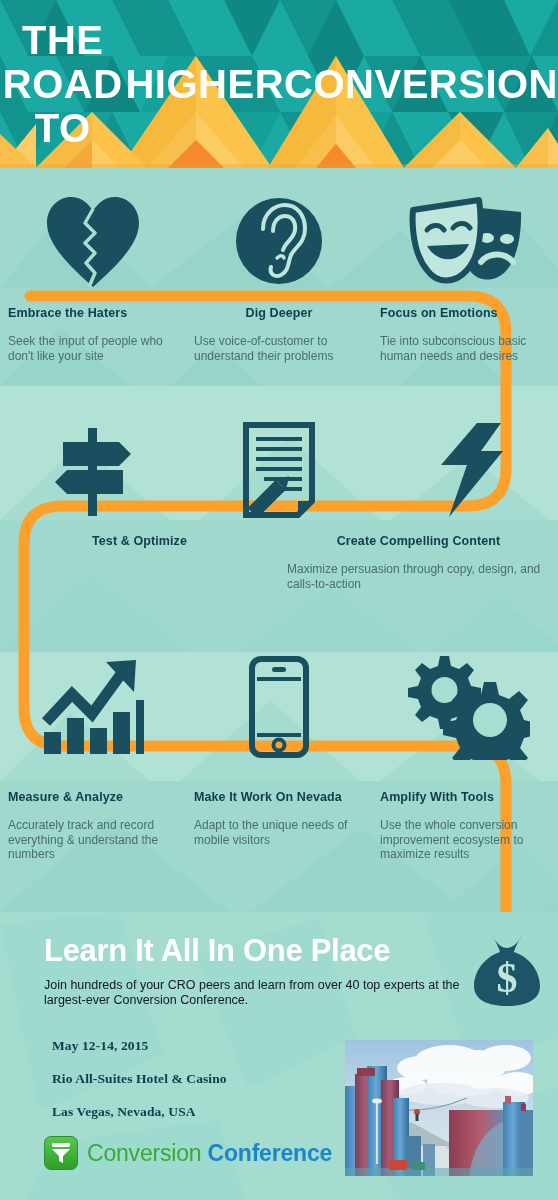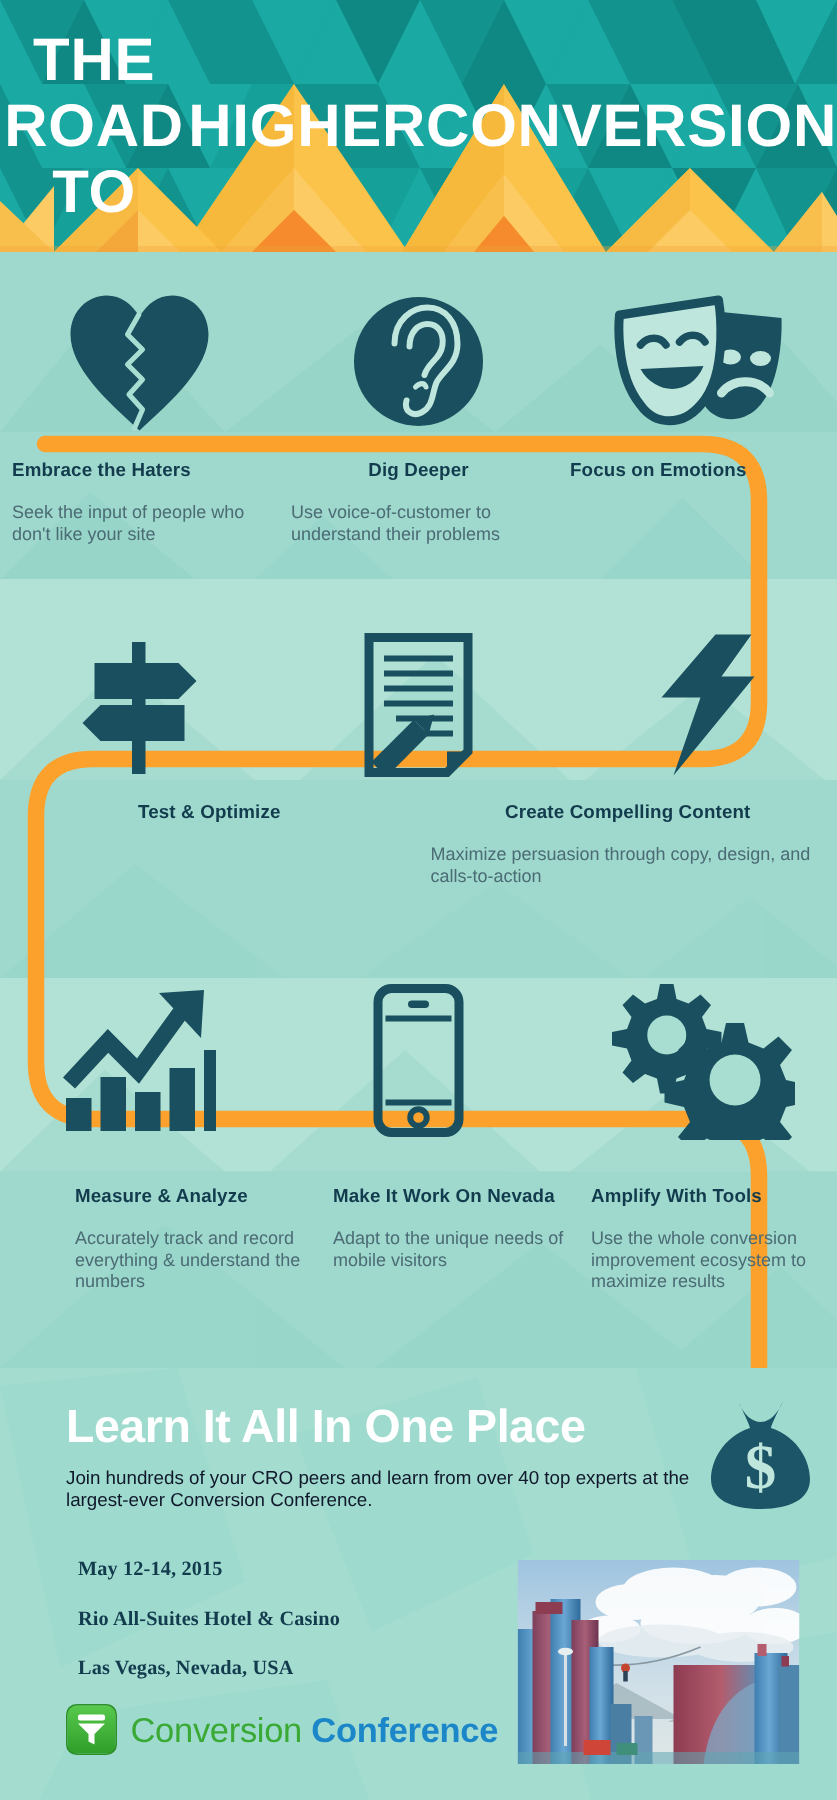--- a/index.html
+++ b/index.html
@@ -352,20 +352,21 @@
       <div class="text-cell">
         <div class="t-head lft">Embrace the Haters</div>
         <div class="t-body lft">Seek the input of people who don't like your site</div>
       </div>
       <div class="text-cell">
         <div class="t-head ctr">Dig Deeper</div>
         <div class="t-body lft">Use voice-of-customer to understand their problems</div>
       </div>
       <div class="text-cell">
         <div class="t-head lft">Focus on Emotions</div>
+        <div class="t-body lft">Tie into subconscious basic human needs and desires</div>
       </div>
     </div>
   </div>
 
   <div class="row" style="top:412px;height:230px;">
     <div class="icons" style="top:8px;height:100px;">
       <div class="icon-cell">
         <svg width="100" height="96" viewBox="0 0 100 96">
           <rect x="45" y="6" width="9" height="88" fill="#194f5e"></rect>
           <polygon points="20,20 76,20 88,32 76,44 20,44" fill="#194f5e"></polygon>
@@ -433,21 +434,21 @@
         <svg width="130" height="106" viewBox="0 0 130 106">
           <g fill="#194f5e">
             <path d="M40 2 l9 0 2 10 8 3 8-6 7 7 -6 8 3 8 10 2 0 9 -10 2 -3 8 6 8 -7 7 -8-6 -8 3 -2 10 -9 0 -2-10 -8-3 -8 6 -7-7 6-8 -3-8 -10-2 0-9 10-2 3-8 -6-8 7-7 8 6 8-3 Z"></path>
             <circle cx="44.5" cy="36" r="13" fill="#a8ded1"></circle>
             <path d="M84 28 l12 0 3 13 10 4 10-8 9 9 -8 10 4 10 13 3 0 12 -13 3 -4 10 8 10 -9 9 -10-8 -10 4 -3 13 -12 0 -3-13 -10-4 -10 8 -9-9 8-10 -4-10 -13-3 0-12 13-3 4-10 -8-10 9-9 10 8 10-4 Z"></path>
             <circle cx="90" cy="66" r="17" fill="#a8ded1"></circle>
           </g>
         </svg>
       </div>
     </div>
-    <div class="texts" style="top:142px;padding-left:42px;">
+    <div class="texts" style="top:142px;">
       <div class="text-cell">
         <div class="t-head lft">Measure &amp; Analyze</div>
         <div class="t-body lft">Accurately track and record everything &amp; understand the numbers</div>
       </div>
       <div class="text-cell">
         <div class="t-head lft">Make It Work On Nevada</div>
         <div class="t-body lft">Adapt to the unique needs of mobile visitors</div>
       </div>
       <div class="text-cell">
         <div class="t-head lft">Amplify With Tools</div>

